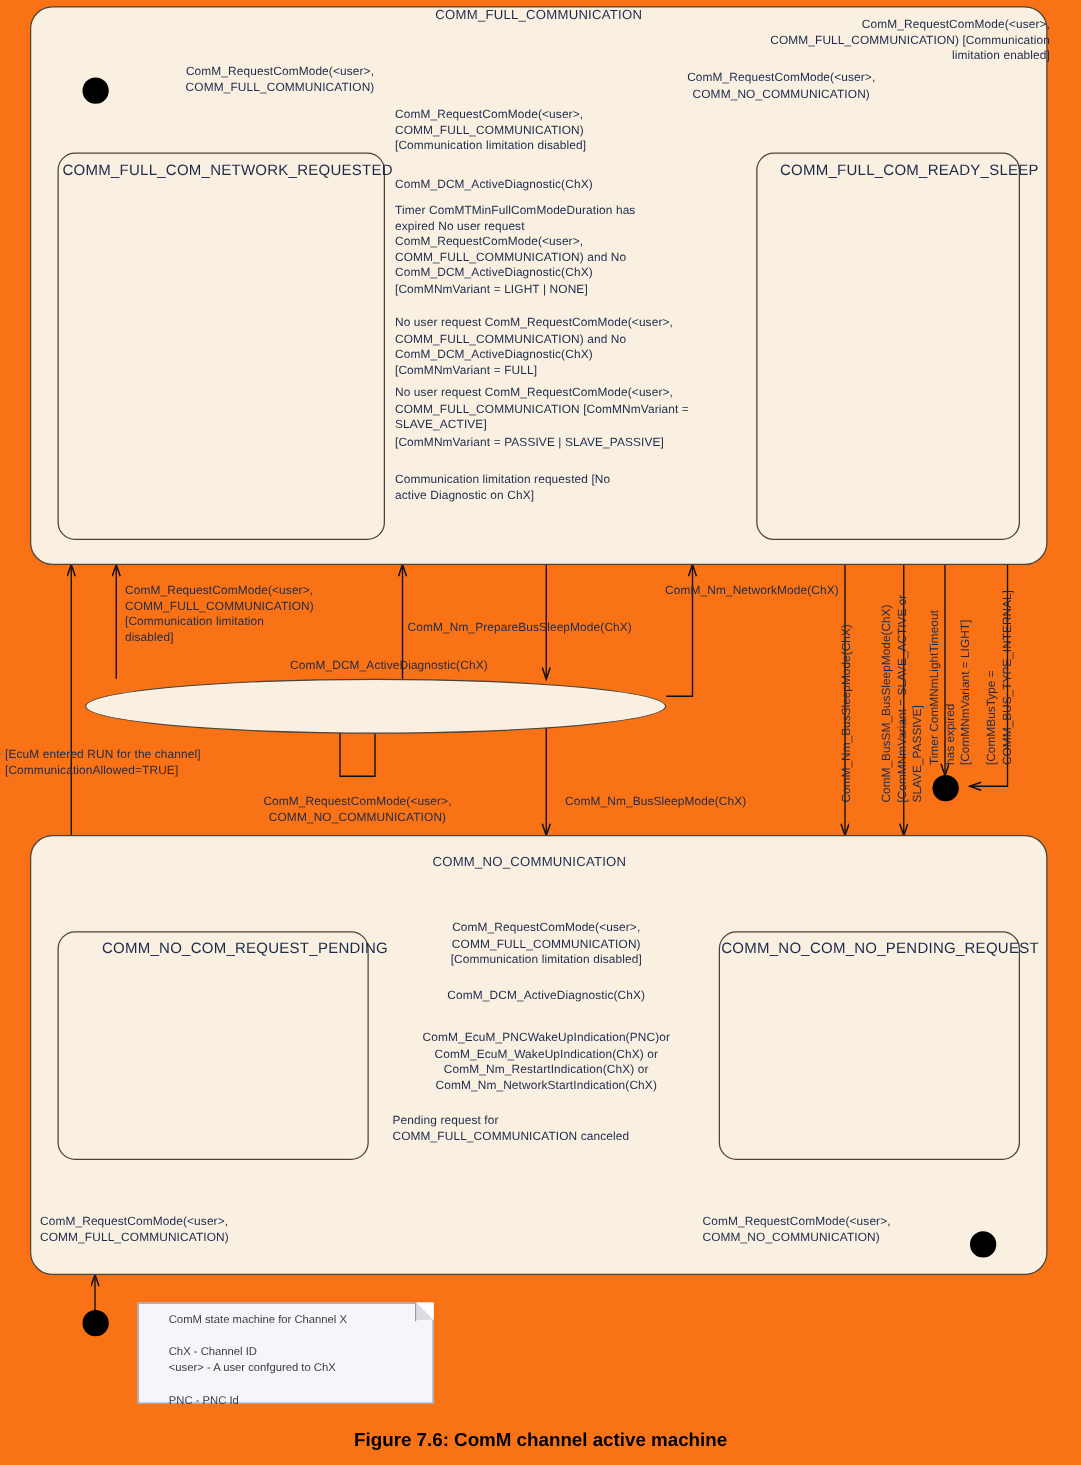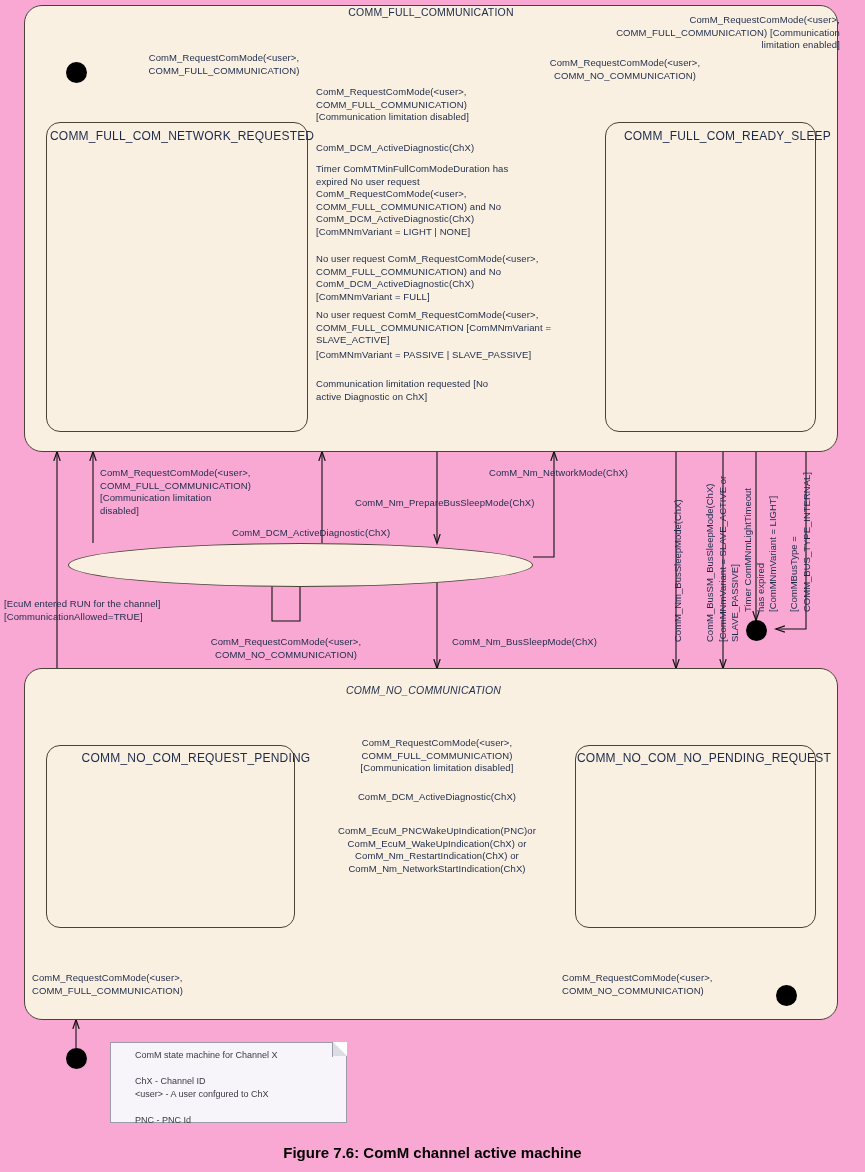--- a/index.html
+++ b/index.html
@@ -1,17 +1,17 @@
 <!DOCTYPE html>
 <html><head>
 <meta charset="utf-8">
 <style>
   html,body{margin:0;padding:0;background:#ffffff;}
   body{font-family:"Liberation Sans",sans-serif;}
-  #root{position:relative;width:865px;height:1172px;overflow:hidden;background:#f9a8d4;}
+  #root{position:relative;width:865px;height:1172px;overflow:hidden;background:#f97316;}
   
   .cstate{
     position:absolute;
     background:#faf0e1;
     border:1.5px solid #4a4338;
     border-radius:18px;
     box-sizing:border-box;
   }
   .sstate{
     position:absolute;
@@ -214,57 +214,59 @@
   <div class="lbl" style="left:316px;top:378px;width:285px;">Communication limitation requested [No
 active Diagnostic on ChX]</div>
 
   <div class="estate" style="left:68px;top:543px;width:465px;height:44px;"></div>
 
   <div class="lbl" style="left:100px;top:467px;width:215px;">ComM_RequestComMode(&lt;user&gt;,
 COMM_FULL_COMMUNICATION)
 [Communication limitation
 disabled]</div>
   <div class="lbl" style="left:232px;top:527px;width:230px;">ComM_DCM_ActiveDiagnostic(ChX)</div>
-  <div class="lbl" style="left:355px;top:497px;width:240px;">ComM_Nm_PrepareBusSleepMode(ChX)</div>
-  <div class="lbl" style="left:489px;top:467px;width:200px;">ComM_Nm_NetworkMode(ChX)</div>
+  <div class="lbl" style="left:326px;top:497px;width:240px;">ComM_Nm_PrepareBusSleepMode(ChX)</div>
+  <div class="lbl" style="left:532px;top:467px;width:200px;">ComM_Nm_NetworkMode(ChX)</div>
   <div class="lbl c" style="left:172px;top:636px;width:228px;">ComM_RequestComMode(&lt;user&gt;,
 COMM_NO_COMMUNICATION)</div>
   <div class="lbl" style="left:452px;top:636px;width:200px;">ComM_Nm_BusSleepMode(ChX)</div>
   <div class="lbl" style="left:4px;top:598px;width:190px;">[EcuM entered RUN for the channel]
 [CommunicationAllowed=TRUE]</div>
 
   <div class="vlbl" style="left:672px;top:642px;width:200px;">ComM_Nm_BusSleepMode(ChX)</div>
   <div class="vlbl" style="left:704px;top:642px;width:200px;">ComM_BusSM_BusSleepMode(ChX)
 [ComMNmVariant = SLAVE_ACTIVE or
 SLAVE_PASSIVE]</div>
   <div class="vlbl" style="left:742px;top:612px;width:160px;">Timer ComMNmLightTimeout
 has expired
 [ComMNmVariant = LIGHT]</div>
   <div class="vlbl" style="left:788px;top:612px;width:160px;">[ComMBusType =
 COMM_BUS_TYPE_INTERNAL]</div>
 
   <div class="dot" style="left:746px;top:620px;width:21px;height:21px;"></div>
 
   <div class="cstate" style="left:24px;top:668px;width:814px;height:352px;"></div>
-  <div class="region-title" style="left:24px;top:684px;width:799px;font-style:italic;">COMM_NO_COMMUNICATION</div>
+  <div class="region-title" style="left:24px;top:684px;width:799px;">COMM_NO_COMMUNICATION</div>
 
   <div class="sstate" style="left:46px;top:745px;width:249px;height:183px;"></div>
   <div class="state-title" style="left:48px;top:751px;width:296px;text-align:center;">COMM_NO_COM_REQUEST_PENDING</div>
 
   <div class="sstate" style="left:575px;top:745px;width:241px;height:183px;"></div>
   <div class="state-title" style="left:577px;top:751px;width:237px;text-align:center;">COMM_NO_COM_NO_PENDING_REQUEST</div>
 
   <div class="lbl c" style="left:310px;top:737px;width:254px;">ComM_RequestComMode(&lt;user&gt;,
 COMM_FULL_COMMUNICATION)
 [Communication limitation disabled]</div>
   <div class="lbl c" style="left:310px;top:791px;width:254px;">ComM_DCM_ActiveDiagnostic(ChX)</div>
   <div class="lbl c" style="left:310px;top:825px;width:254px;">ComM_EcuM_PNCWakeUpIndication(PNC)or
 ComM_EcuM_WakeUpIndication(ChX) or
 ComM_Nm_RestartIndication(ChX) or
 ComM_Nm_NetworkStartIndication(ChX)</div>
+  <div class="lbl" style="left:314px;top:891px;width:260px;">Pending request for
+COMM_FULL_COMMUNICATION canceled</div>
 
   <div class="lbl" style="left:32px;top:972px;width:240px;">ComM_RequestComMode(&lt;user&gt;,
 COMM_FULL_COMMUNICATION)</div>
   <div class="lbl" style="left:562px;top:972px;width:240px;">ComM_RequestComMode(&lt;user&gt;,
 COMM_NO_COMMUNICATION)</div>
 
   <div class="dot" style="left:776px;top:985px;width:21px;height:21px;"></div>
 
   <div class="dot" style="left:66px;top:1048px;width:21px;height:21px;"></div>
 

